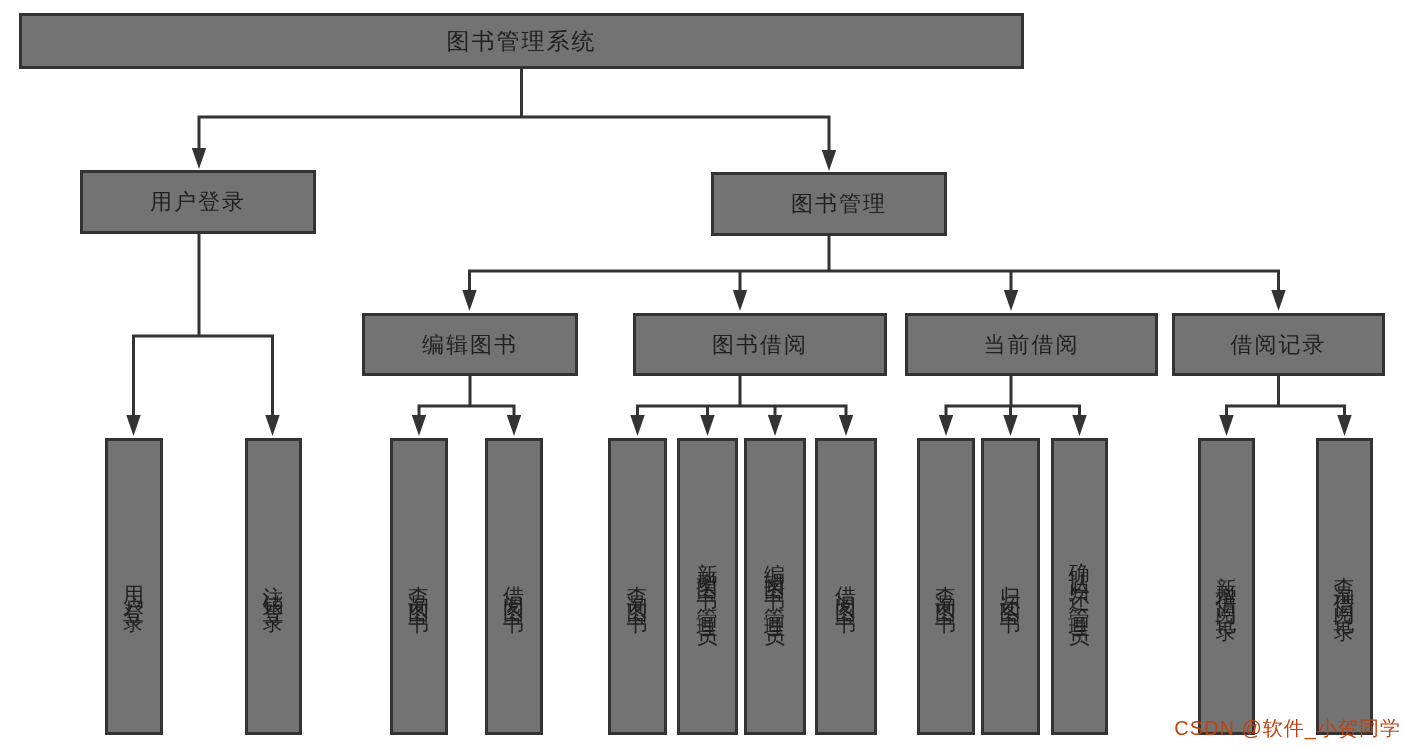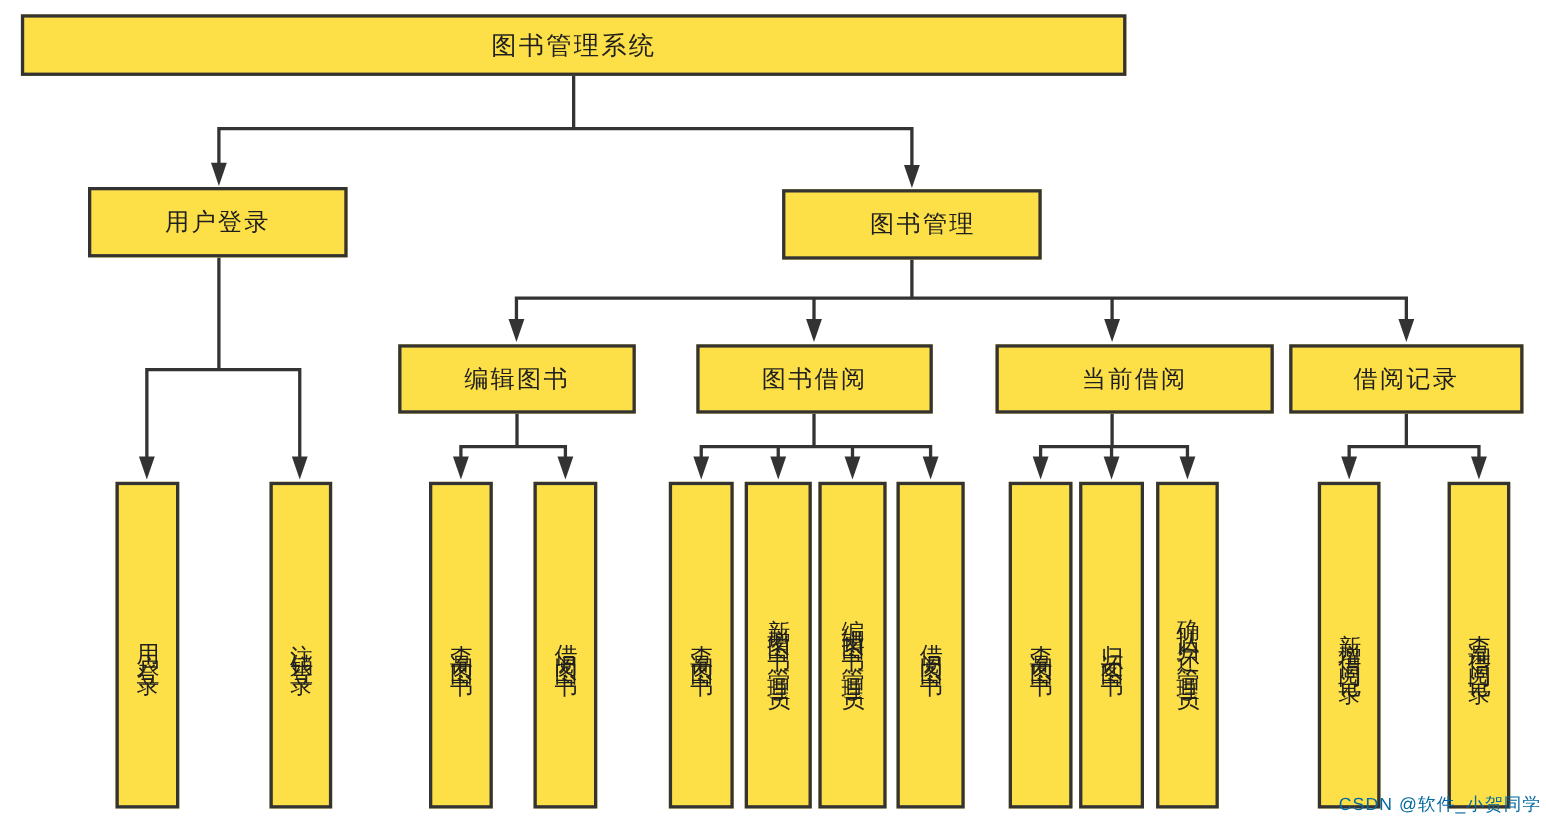--- a/index.html
+++ b/index.html
@@ -20,21 +20,21 @@
     left: 0;
     top: 0;
     width: 1405px;
     height: 747px;
     pointer-events: none;
   }
   .box {
     position: absolute;
     box-sizing: border-box;
     border: 3px solid #333333;
-    background: #fde047;
+    background: #737373;
     display: flex;
     align-items: center;
     justify-content: center;
     color: #1f1f1f;
   }
   .box.h {
     font-size: 22px;
     letter-spacing: 2px;
     text-align: center;
   }
@@ -50,22 +50,22 @@
     text-orientation: mixed;
     font-size: 21px;
     letter-spacing: 9px;
     line-height: 1.1;
     white-space: nowrap;
   }
   .watermark {
     position: absolute;
     right: 4px;
     bottom: 5px;
-    font-size: 16px;
-    color: #0369a1;
+    font-size: 20px;
+    color: #c2410c;
     letter-spacing: 1px;
     z-index: 5;
   }
 </style>
 </head>
 <body>
 
 <div class="stage">
 
   <svg class="connectors" viewBox="0 0 1405 747" xmlns="http://www.w3.org/2000/svg">
@@ -118,21 +118,21 @@
   <div class="box h" style="left:80px; top:170px; width:236px; height:64px;">
     <span>用户登录</span>
   </div>
   <div class="box h" style="left:711px; top:172px; width:236px; height:64px;padding-left:20px;">
     <span>图书管理</span>
   </div>
 
   <div class="box h" style="left:362px; top:313px; width:216px; height:63px;">
     <span>编辑图书</span>
   </div>
-  <div class="box h" style="left:633px; top:313px; width:215px; height:63px;text-align:center;">
+  <div class="box h" style="left:633px; top:313px; width:254px; height:63px;text-align:center;">
     <span>图书借阅</span>
   </div>
   <div class="box h" style="left:905px; top:313px; width:253px; height:63px;">
     <span>当前借阅</span>
   </div>
   <div class="box h" style="left:1172px; top:313px; width:213px; height:63px;">
     <span>借阅记录</span>
   </div>
 
   <div class="box v" style="left:105px; width:58px;">

